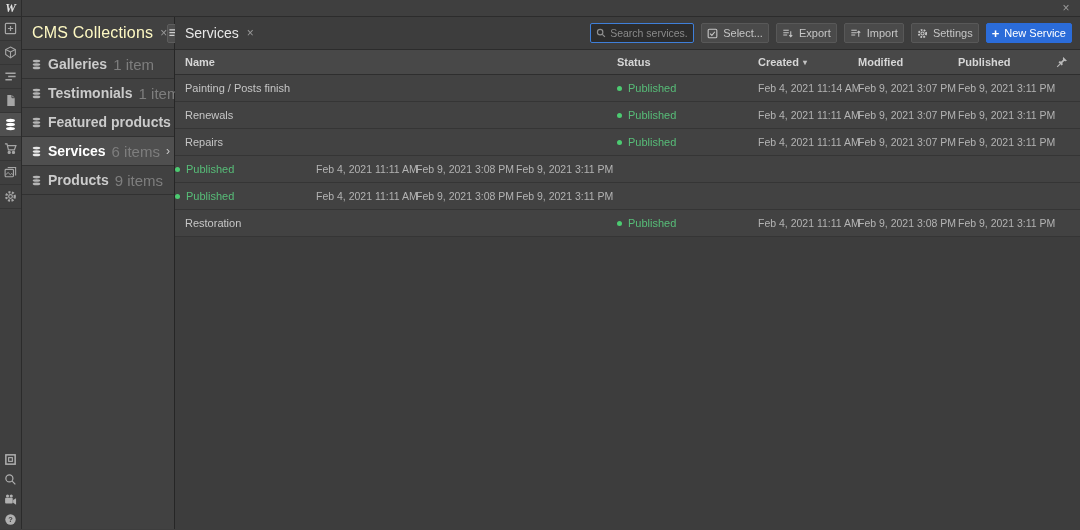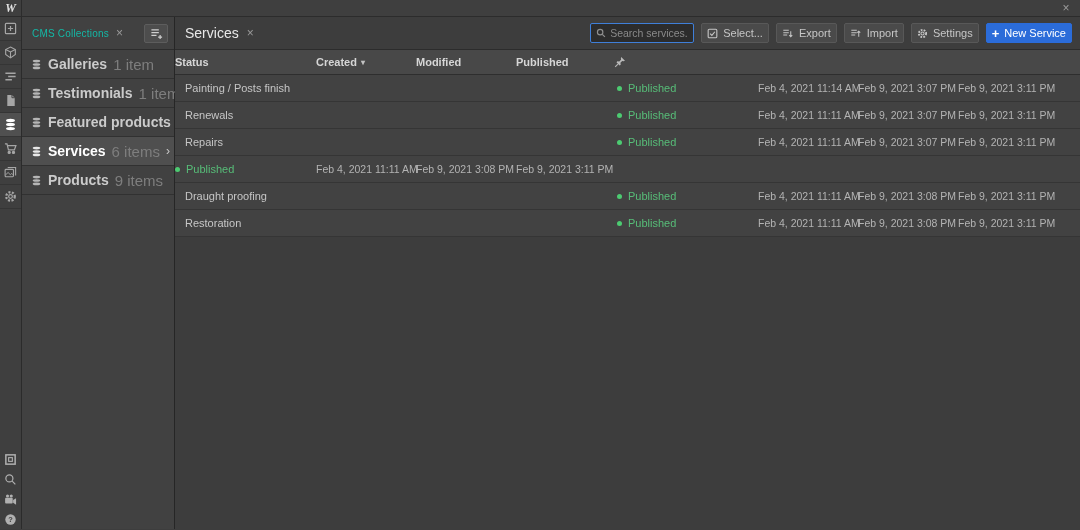--- a/index.html
+++ b/index.html
@@ -20,21 +20,21 @@
   
   .rail { width:22px; background:#3f3f3f; border-right:1px solid #2b2b2b; display:flex; flex-direction:column; }
   .rail-cell { height:24px; border-bottom:1px solid #353535; display:flex; align-items:center; justify-content:center; color:#a6a6a6; cursor:pointer; }
   .rail-cell.active { background:#505050; color:#ffffff; }
   .rail-spacer { flex:1; }
   .rail-cell.small { height:20px; border-bottom:none; color:#b0b0b0; }
   .rail svg { display:block; }
   
   .panel-left { width:153px; background:#414141; border-right:1px solid #262626; display:flex; flex-direction:column; }
   .pl-header { height:33px; border-bottom:1px solid #2c2c2c; display:flex; align-items:center; padding:0 6px 0 10px; }
-  .pl-title { font-size:10px; color:#14b8a6; letter-spacing:.2px; white-space:nowrap; }
+  .pl-title { font-size:16px; color:#fef9c3; letter-spacing:.2px; white-space:nowrap; }
   .pl-close { margin-left:7px; color:#999; font-size:12px; cursor:pointer; }
   .pl-add { margin-left:auto; width:24px; height:19px; background:#4d4d4d; border:1px solid #5d5d5d; border-radius:2px;
     display:flex; align-items:center; justify-content:center; color:#cfcfcf; cursor:pointer; }
   .citem { height:29px; border-bottom:1px solid #313131; display:flex; align-items:center; padding:0 7px 0 9px; gap:6px; cursor:pointer; }
   .citem .clabel { font-size:14px; font-weight:bold; color:#cbcbcb; white-space:nowrap; }
   .citem .ccount { font-size:15px; color:#7e7e7e; white-space:nowrap; }
   .citem.selected { background:#4f4f4f; }
   .citem.selected .clabel { color:#ffffff; }
   .citem .chev { margin-left:auto; color:#c9c9c9; font-size:12px; line-height:1; }
   .db-icon { color:#b5b5b5; display:flex; }
@@ -281,20 +281,23 @@
           <span>Settings</span>
         </span>
 
         <span class="tool-btn primary-btn">
           <span class="plus">+</span>
           <span>New Service</span>
         </span>
       </div>
 
       <div class="thead">
+        <div class="col-name hcol">
+            <span>Name</span>
+          </div>
         <div class="col-status hcol">
             <span>Status</span>
           </div>
         <div class="col-created hcol">
             <span>Created</span>
             <span class="sort-arrow">▾</span>
           </div>
         <div class="col-modified hcol">
             <span>Modified</span>
           </div>
@@ -346,21 +349,20 @@
         <div class="col-status">
             <span class="status-dot"></span>
             <span class="status-text">Published</span>
           </div>
         <div class="col-created">Feb 4, 2021 11:11 AM</div>
         <div class="col-modified">Feb 9, 2021 3:08 PM</div>
         <div class="col-published">Feb 9, 2021 3:11 PM</div>
         <div class="col-pin"></div>
       </div>
       <div class="trow">
-        <div class="col-name">Draught proofing</div>
         <div class="col-status">
             <span class="status-dot"></span>
             <span class="status-text">Published</span>
           </div>
         <div class="col-created">Feb 4, 2021 11:11 AM</div>
         <div class="col-modified">Feb 9, 2021 3:08 PM</div>
         <div class="col-published">Feb 9, 2021 3:11 PM</div>
         <div class="col-pin"></div>
       </div>
       <div class="trow">

